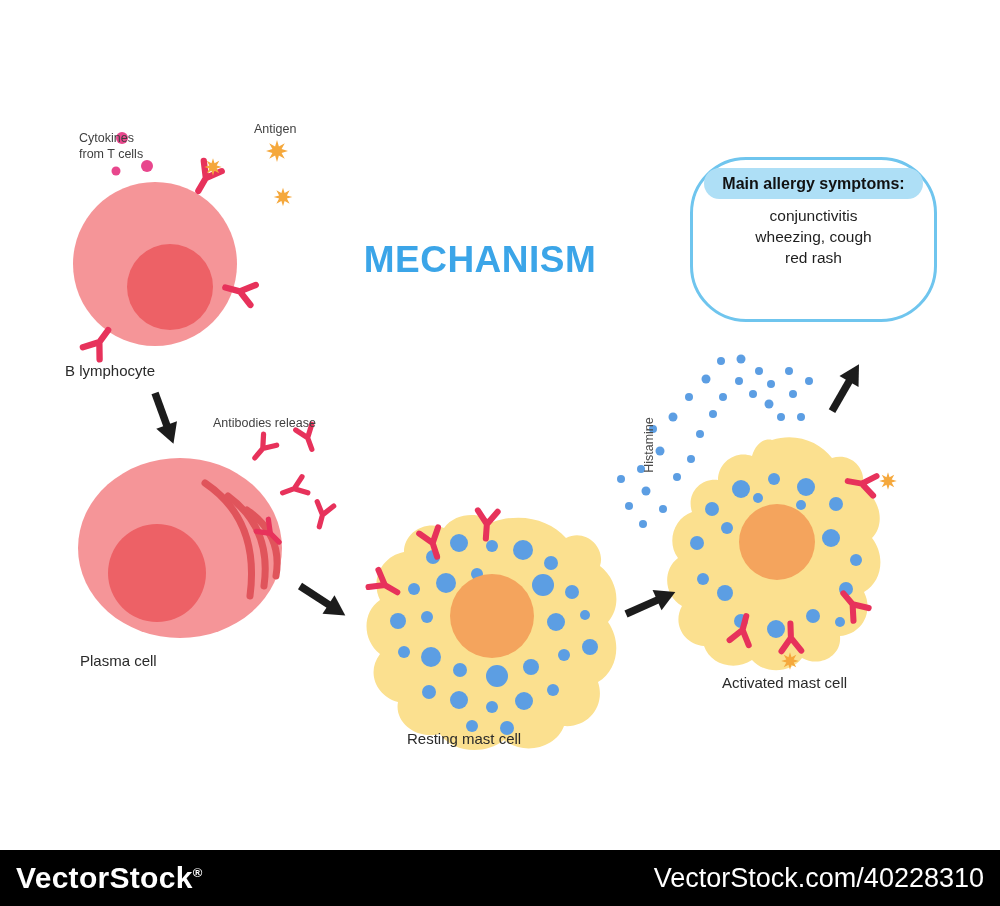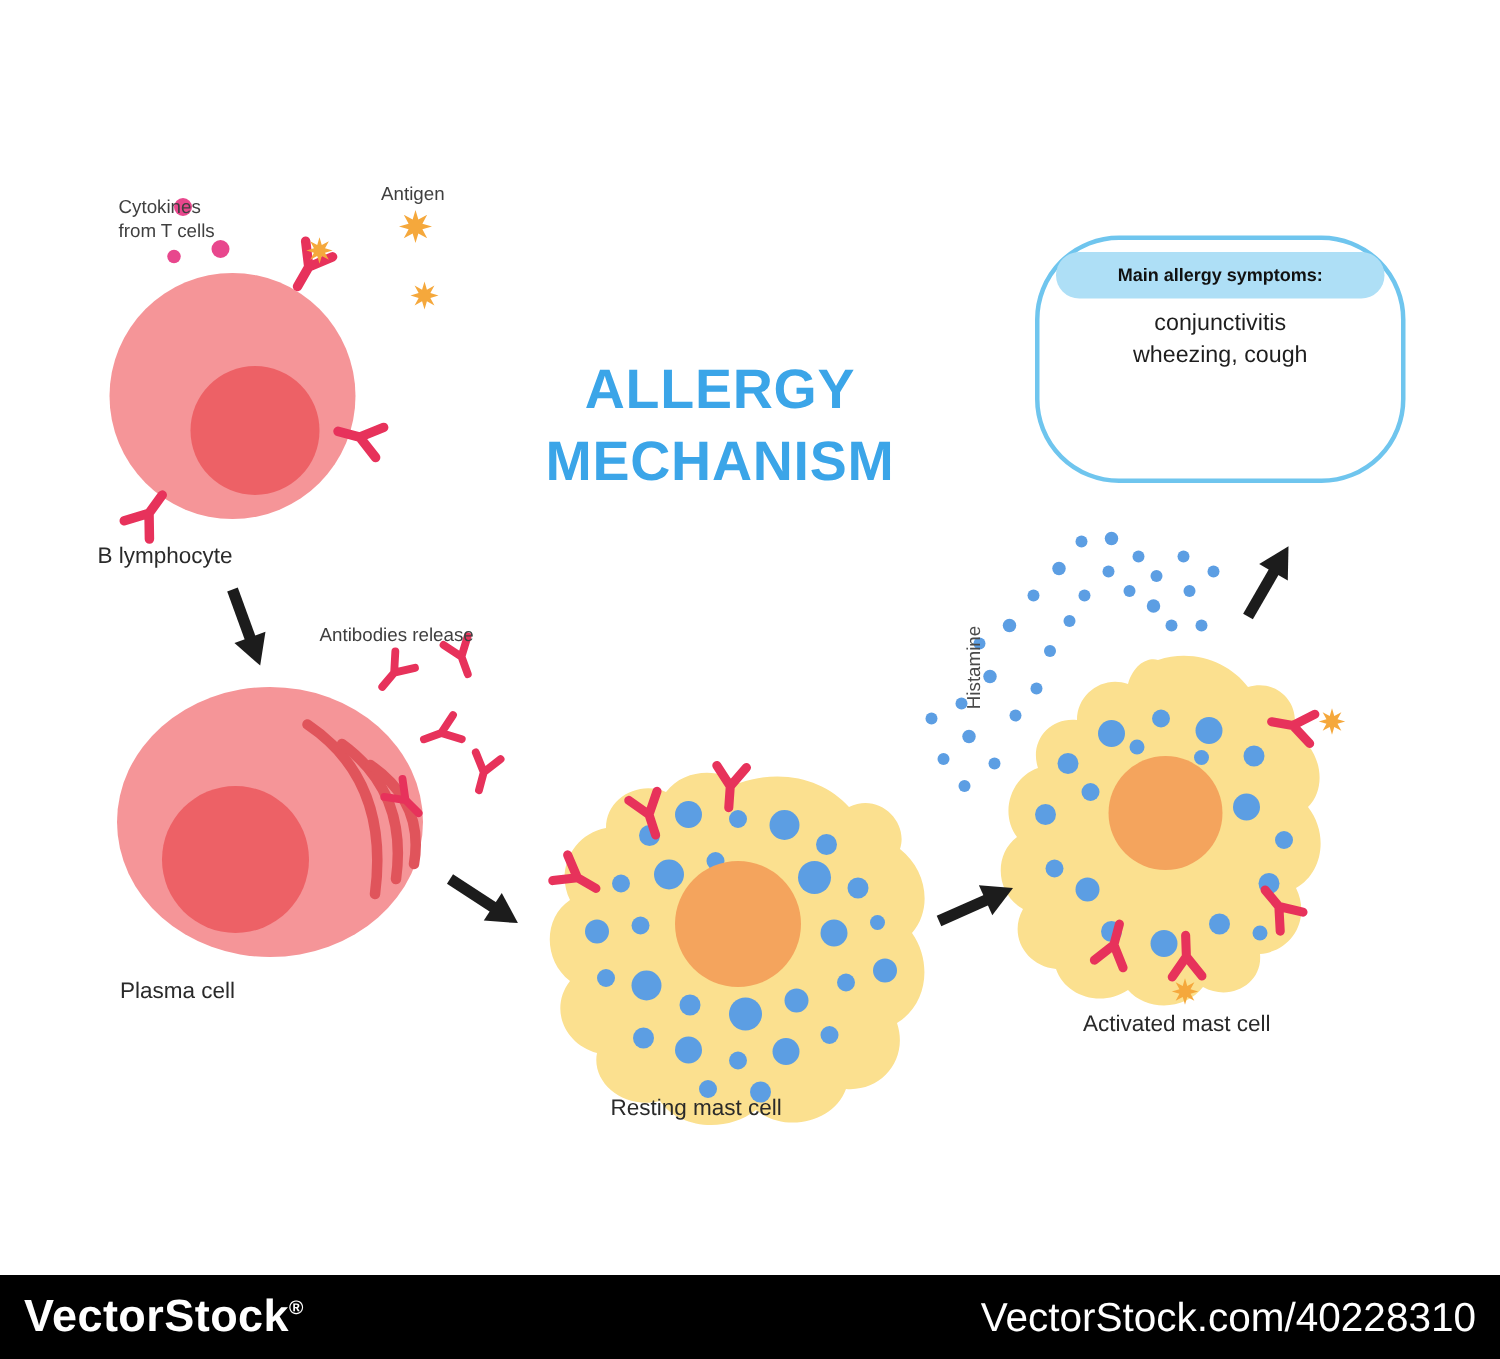--- a/index.html
+++ b/index.html
@@ -27,21 +27,21 @@
   }
 
   .symptoms-box {
     position:absolute; left:690px; top:157px; width:247px; height:165px;
     border:3px solid #6FC5EE; border-radius:56px; background:#ffffff;
     box-sizing:border-box;
   }
   .symptoms-header {
     position:absolute; left:11px; right:11px; top:8px; height:31px;
     background:#AEDFF6; border-radius:16px;
-    font-size:12px; font-weight:bold; color:#111;
+    font-size:16px; font-weight:bold; color:#111;
     text-align:center; line-height:31px;
   }
   .symptoms-list {
     position:absolute; left:0; right:0; top:46px;
     text-align:center; font-size:15.5px; line-height:20.8px; color:#1e1e1e;
   }
 
   .watermark-bar {
     position:absolute; left:0; top:850px; width:1000px; height:56px;
     background:#000000; color:#ffffff;
@@ -246,21 +246,20 @@
         <polygon points="34,-11 54,0 34,11" stroke="none"></polygon>
       </g>
       <g transform="translate(832,411) rotate(-60)">
         <line x1="0" y1="0" x2="36" y2="0" stroke-width="7.5"></line>
         <polygon points="34,-11 54,0 34,11" stroke="none"></polygon>
       </g>
     </g>
   </svg>
 
   <div class="title">
-    <div>ALLERGY</div>
     <div>MECHANISM</div>
   </div>
 
   <div class="lbl small-lbl" style="left:79px; top:114px;margin-top:16px;">Cytokines
 from T cells</div>
 
   <div class="lbl small-lbl" style="left:254px; top:121px;">Antigen</div>
 
   <div class="lbl cell-lbl" style="left:65px; top:362px;">B lymphocyte</div>
 
@@ -272,20 +271,21 @@
 
   <div class="lbl cell-lbl" style="left:722px; top:674px;">Activated mast cell</div>
 
   <div class="histamine-lbl">Histamine</div>
 
   <div class="symptoms-box">
     <div class="symptoms-header">Main allergy symptoms:</div>
     <div class="symptoms-list">
       <div>conjunctivitis</div>
       <div>wheezing, cough</div>
+      <div>red rash</div>
     </div>
   </div>
 
   <div class="watermark-bar">
     <div class="wm-brand">
       <span>VectorStock</span><sup>®</sup>
     </div>
     <div class="wm-credit">VectorStock.com/40228310</div>
   </div>
 

